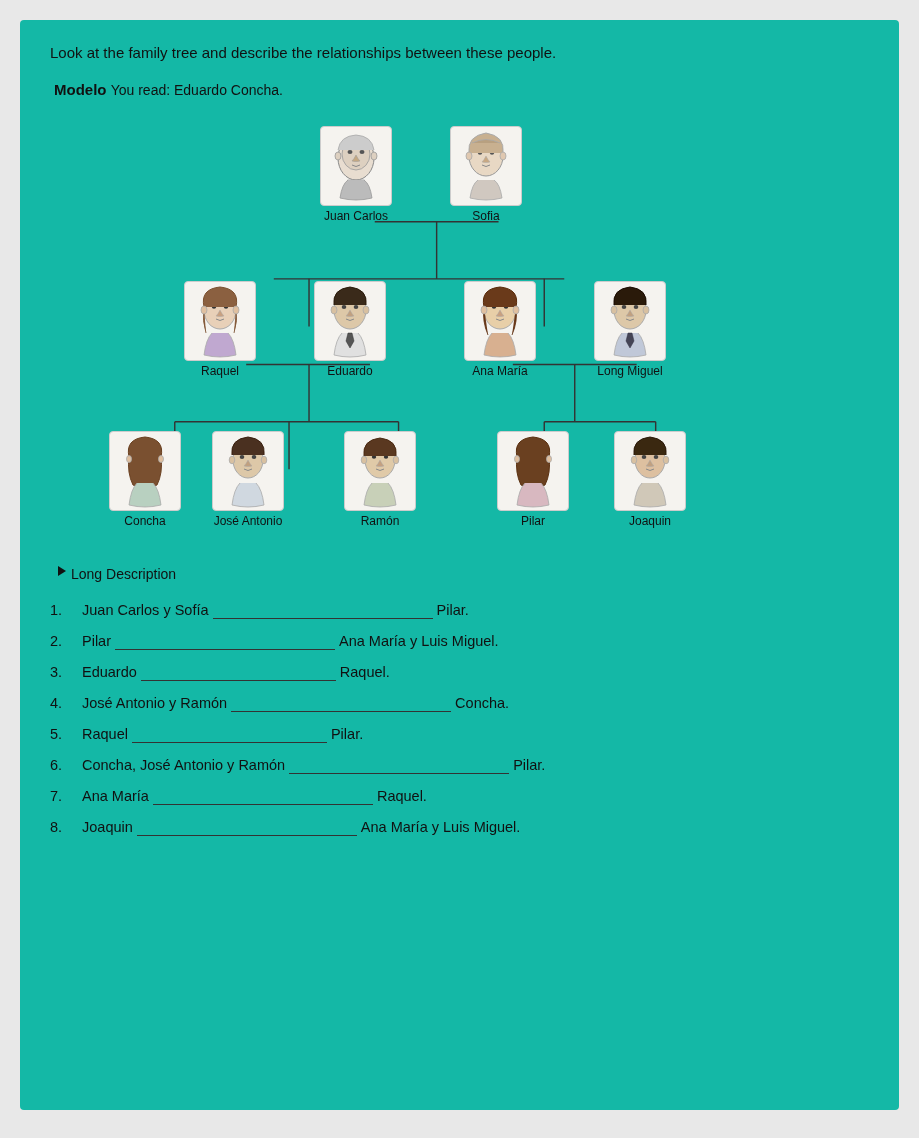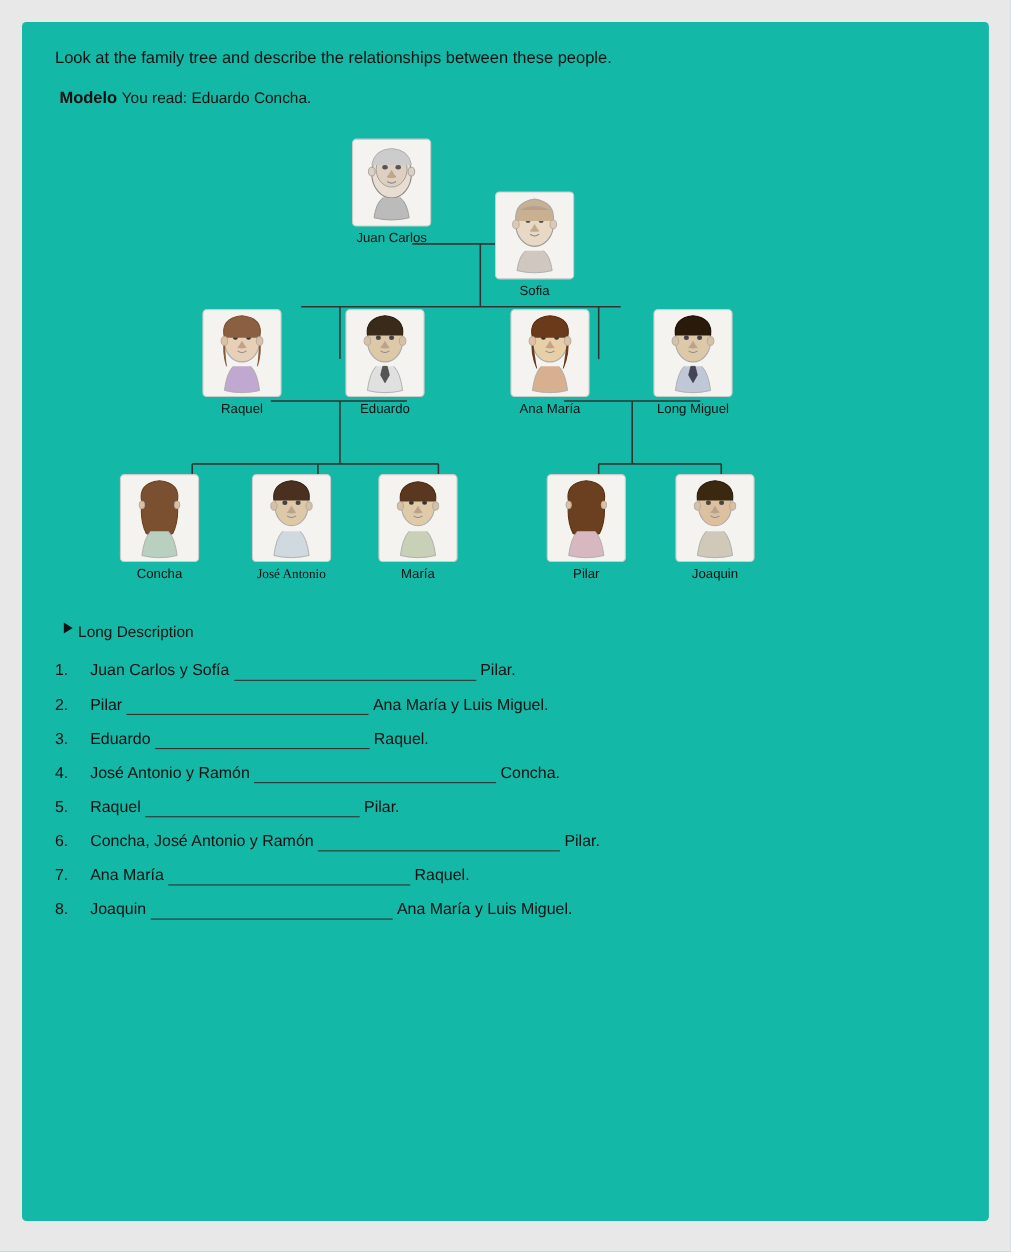--- a/index.html
+++ b/index.html
@@ -207,21 +207,21 @@
           <ellipse cx="16" cy="28" rx="3" ry="4" fill="#ddd0c0" stroke="#999" stroke-width="0.8"></ellipse>
           <ellipse cx="52" cy="28" rx="3" ry="4" fill="#ddd0c0" stroke="#999" stroke-width="0.8"></ellipse>
 
           <rect x="26" y="52" width="16" height="18" fill="#c8b898" stroke="#999" stroke-width="0.8"></rect>
           <path d="M26 52 Q20 56 18 70 Q34 74 50 70 Q48 56 42 52" fill="#bbb" stroke="#999" stroke-width="0.8"></path>
         </svg>
       </div>
       <span class="person-name">Juan Carlos</span>
     </div>
 
-    <div class="person" style="left:400px; top:10px;margin-top:48px;">
+    <div class="person" style="left:400px; top:10px;">
       <div class="person-face">
         <svg viewBox="0 0 68 76" fill="none" xmlns="http://www.w3.org/2000/svg">
 
           <ellipse cx="34" cy="28" rx="17" ry="20" fill="#e8d8c4" stroke="#999" stroke-width="1"></ellipse>
           <ellipse cx="28" cy="25" rx="2.2" ry="1.8" fill="#555"></ellipse>
           <ellipse cx="40" cy="25" rx="2.2" ry="1.8" fill="#555"></ellipse>
           <path d="M34 28 Q32 32 30 34 Q34 35 38 34 Q36 32 34 28" fill="#c8a882" stroke="#aaa" stroke-width="0.5"></path>
           <path d="M30 37 Q34 40 38 37" stroke="#888" stroke-width="1" fill="none"></path>
 
           <path d="M17 25 Q15 8 34 5 Q53 8 51 25" fill="#c8b090" stroke="#aaa" stroke-width="1"></path>
@@ -323,21 +323,21 @@
           <path d="M30 36 Q34 39 38 36" stroke="#888" stroke-width="1" fill="none"></path>
           <path d="M18 24 Q14 6 34 4 Q54 6 50 24 Q52 40 46 52 Q34 58 22 52 Q16 40 18 24" fill="#7a5030" stroke="#6a4020" stroke-width="1"></path>
           <ellipse cx="18" cy="26" rx="2.5" ry="3.5" fill="#e0c0a0" stroke="#aaa" stroke-width="0.8"></ellipse>
           <ellipse cx="50" cy="26" rx="2.5" ry="3.5" fill="#e0c0a0" stroke="#aaa" stroke-width="0.8"></ellipse>
           <path d="M26 50 Q20 56 18 72 Q34 76 50 72 Q48 56 42 50" fill="#b8d0c0" stroke="#aaa" stroke-width="0.8"></path>
         </svg>
       </div>
       <span class="person-name">Concha</span>
     </div>
 
-    <div class="person" style="left:179px; top:315px;font-family:Liberation Serif, serif;">
+    <div class="person" style="left:162px; top:315px;">
       <div class="person-face">
         <svg viewBox="0 0 68 76" fill="none">
           <ellipse cx="34" cy="27" rx="15" ry="18" fill="#ddc8a8" stroke="#aaa" stroke-width="1"></ellipse>
           <ellipse cx="28" cy="24" rx="2.3" ry="2" fill="#444"></ellipse>
           <ellipse cx="40" cy="24" rx="2.3" ry="2" fill="#444"></ellipse>
           <path d="M34 27 Q32 31 30 33 Q34 34 38 33 Q36 31 34 27" fill="#c0a080" stroke="#aaa" stroke-width="0.5"></path>
           <path d="M30 36 Q34 39 38 36" stroke="#888" stroke-width="1" fill="none"></path>
           <path d="M18 22 Q16 6 34 4 Q52 6 50 22" fill="#4a3020" stroke="#3a2010" stroke-width="1"></path>
           <ellipse cx="18" cy="27" rx="2.8" ry="3.8" fill="#d8c0a0" stroke="#aaa" stroke-width="0.8"></ellipse>
           <ellipse cx="50" cy="27" rx="2.8" ry="3.8" fill="#d8c0a0" stroke="#aaa" stroke-width="0.8"></ellipse>
@@ -354,21 +354,21 @@
           <ellipse cx="28" cy="24" rx="2.2" ry="1.8" fill="#333"></ellipse>
           <ellipse cx="40" cy="24" rx="2.2" ry="1.8" fill="#333"></ellipse>
           <path d="M34 27 Q32 31 30 33 Q34 34 38 33 Q36 31 34 27" fill="#c4a080" stroke="#aaa" stroke-width="0.5"></path>
           <path d="M30 36 Q34 39 38 36" stroke="#888" stroke-width="1" fill="none"></path>
           <path d="M18 23 Q16 7 34 5 Q52 7 50 23" fill="#5a3820" stroke="#4a2810" stroke-width="1"></path>
           <ellipse cx="18" cy="27" rx="2.8" ry="3.8" fill="#d8c0a0" stroke="#aaa" stroke-width="0.8"></ellipse>
           <ellipse cx="50" cy="27" rx="2.8" ry="3.8" fill="#d8c0a0" stroke="#aaa" stroke-width="0.8"></ellipse>
           <path d="M26 50 Q20 56 18 72 Q34 76 50 72 Q48 56 42 50" fill="#c8d0b8" stroke="#aaa" stroke-width="0.8"></path>
         </svg>
       </div>
-      <span class="person-name">María</span>
+      <span class="person-name">Ramón</span>
     </div>
 
     <div class="person" style="left:447px; top:315px;">
       <div class="person-face">
         <svg viewBox="0 0 68 76" fill="none">
           <ellipse cx="34" cy="27" rx="15" ry="18" fill="#e8cfb0" stroke="#aaa" stroke-width="1"></ellipse>
           <ellipse cx="28" cy="24" rx="2" ry="1.8" fill="#333"></ellipse>
           <ellipse cx="40" cy="24" rx="2" ry="1.8" fill="#333"></ellipse>
           <path d="M34 27 Q32 31 30 33 Q34 34 38 33 Q36 31 34 27" fill="#c8a080" stroke="#aaa" stroke-width="0.5"></path>
           <path d="M30 36 Q34 39 38 36" stroke="#888" stroke-width="1" fill="none"></path>

